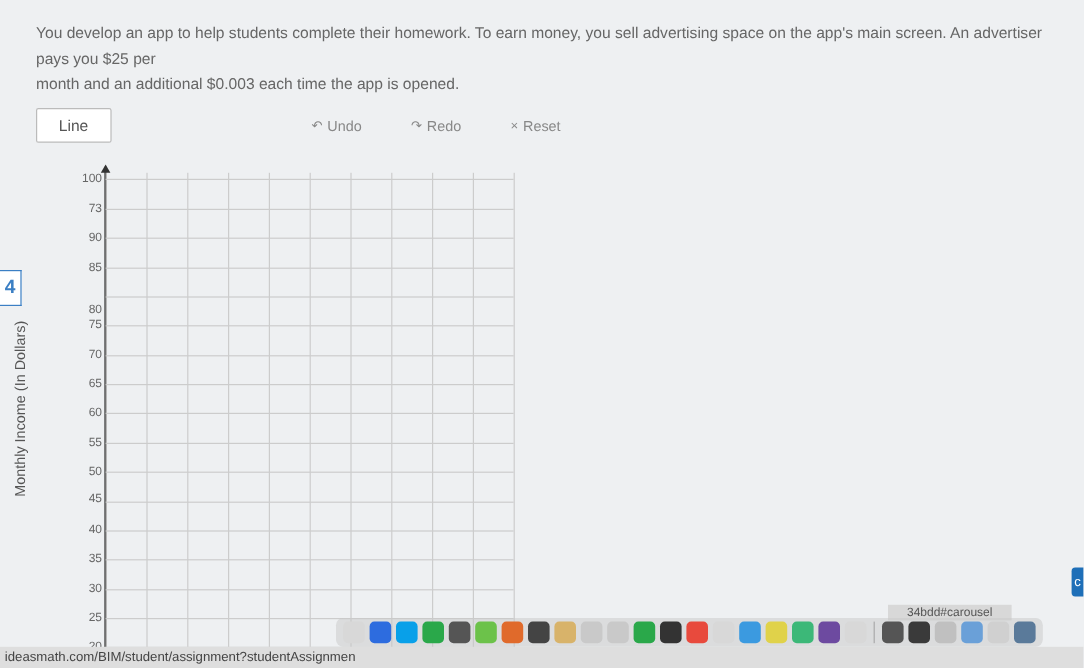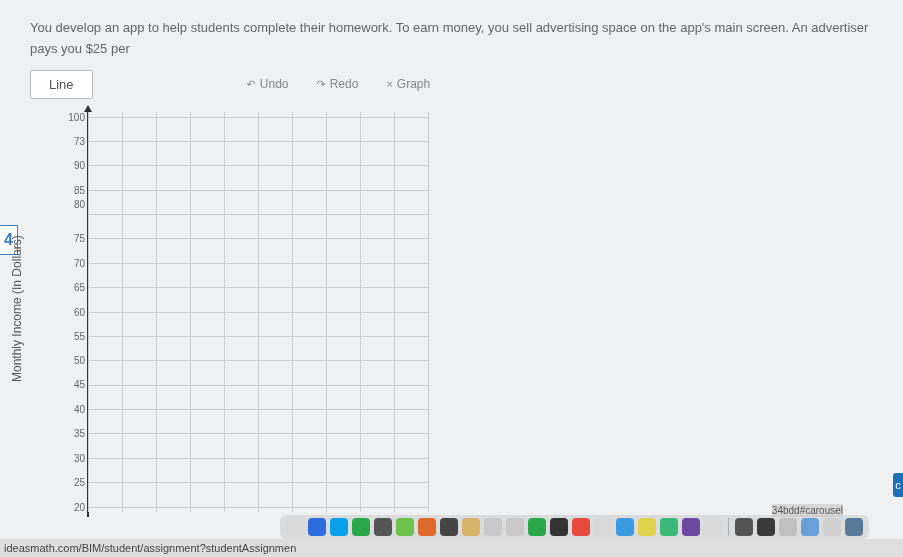--- a/index.html
+++ b/index.html
@@ -32,22 +32,22 @@
     color: #3b7fc4;
     font-size: 16px;
     font-weight: bold;
     display: flex;
     align-items: center;
     justify-content: center;
   }
   .tool-row {
     display: flex;
     align-items: center;
-    margin: 5px 0 13px 30px;
-    gap: 0;
+    margin: 5px 0 25px 30px;
+    gap: 13px;
   }
   .line-btn {
     background: #fff;
     border: 1px solid #bbb;
     padding: 6px 18px;
     font-size: 13px;
     color: #555;
     border-radius: 2px;
     margin-right: 140px;
   }
@@ -146,21 +146,21 @@
     background: #888;
   }
   .dock .sep { width: 1px; height: 18px; background: #aaa; margin: 0 2px; }
   .carousel-tag {
     position: absolute;
     right: 60px;
     bottom: 40px;
     font-size: 10px;
     color: #555;
     background: #d8d8d8;
-    padding: 1px 0;
+    padding: 1px 16px;
   }
   .right-stub {
     position: absolute;
     right: 0;
     bottom: 60px;
     width: 10px;
     height: 24px;
     background: #1e6fb8;
     color: #fff;
     font-size: 11px;
@@ -168,57 +168,58 @@
     text-align: center;
     border-radius: 3px 0 0 3px;
   }
 </style>
 </head>
 <body>
 
 <div class="content">
   <p>
     <span>You develop an app to help students complete their homework. To earn money, you sell advertising space on the app's main screen. An advertiser pays you $25 per</span><br>
+    <span>month and an additional $0.003 each time the app is opened.</span>
   </p>
 </div>
 
 <div class="question-badge">
   <span>4</span>
 </div>
 
 <div class="tool-row">
   <button class="line-btn">Line</button>
   <button class="tool-btn">
     <span class="glyph">↶</span>
     <span>Undo</span>
   </button>
   <button class="tool-btn">
     <span class="glyph">↷</span>
     <span>Redo</span>
   </button>
   <button class="tool-btn">
     <span class="glyph">×</span>
-    <span>Graph</span>
+    <span>Reset</span>
   </button>
 </div>
 
 <div class="graph-wrap">
   <div class="ylabel">Monthly Income (In Dollars)</div>
   <div class="plot" id="plot">
     <div class="axis-y"></div>
   <div class="gridline-h" style="top: 5px;"></div>
       <div class="tick" style="top: 5px;">100</div>
       <div class="gridline-h" style="top: 29.375px;"></div>
       <div class="tick" style="top: 29.375px;">73</div>
       <div class="gridline-h" style="top: 53.75px;"></div>
       <div class="tick" style="top: 53.75px;">90</div>
       <div class="gridline-h" style="top: 78.125px;"></div>
       <div class="tick" style="top: 78.125px;">85</div>
       <div class="gridline-h" style="top: 102.5px;"></div>
-      <div class="tick" style="top: 92px;">80</div>
+      <div class="tick" style="top: 114px;">80</div>
       <div class="gridline-h" style="top: 126.875px;"></div>
       <div class="tick" style="top: 126.875px;">75</div>
       <div class="gridline-h" style="top: 151.25px;"></div>
       <div class="tick" style="top: 151.25px;">70</div>
       <div class="gridline-h" style="top: 175.625px;"></div>
       <div class="tick" style="top: 175.625px;">65</div>
       <div class="gridline-h" style="top: 200px;"></div>
       <div class="tick" style="top: 200px;">60</div>
       <div class="gridline-h" style="top: 224.375px;"></div>
       <div class="tick" style="top: 224.375px;">55</div>

